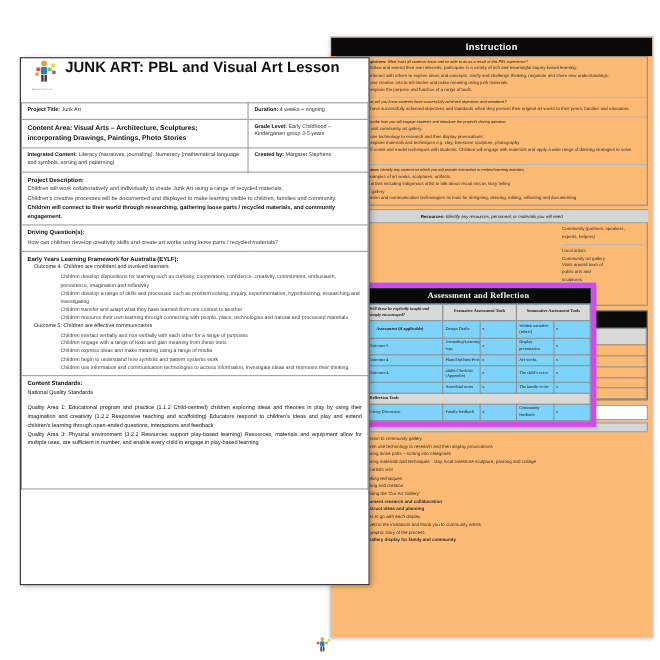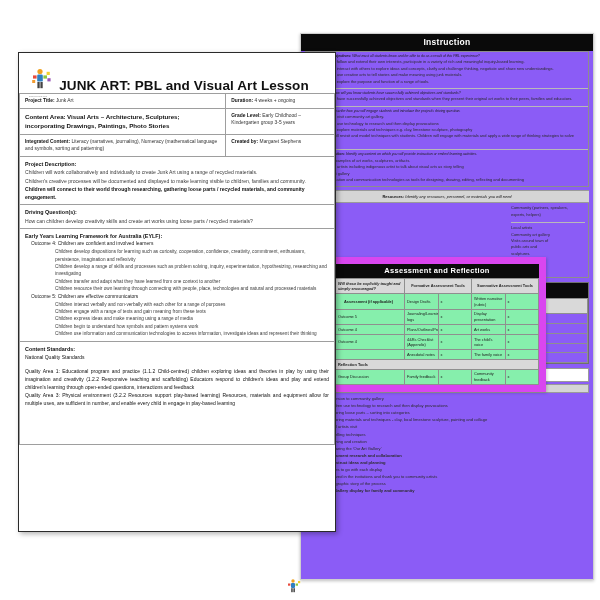--- a/index.html
+++ b/index.html
@@ -7,21 +7,21 @@
     width:600px;height:600px;overflow:hidden;
     background:#ffffff;
     font-family:"Liberation Sans", sans-serif;
     position:relative;
   }
   .stage{position:absolute;inset:0;width:600px;height:600px;}
 
   
   .page-back{
     position:absolute;left:300px;top:33px;width:292px;height:545px;
-    background:#8b5cf6;
+    background:#fdba74;
     border:1px solid #cfcfcf;
     box-shadow:0 1px 3px rgba(0,0,0,.25);
     overflow:hidden;
     z-index:1;
   }
   .band-black{
     background:#0a0a0a;color:#ffffff;text-align:center;
     font-weight:bold;letter-spacing:.3px;
   }
   .band-grey{
@@ -60,21 +60,21 @@
   .tl-li{font-size:4.1px;line-height:7.1px;color:#2b2b2b;}
   .tl-li.b{font-weight:bold;}
 
   
   .page-front{
     position:absolute;left:18px;top:52px;width:316px;height:478px;
     background:#ffffff;border:1px solid #2a2a2a;
     box-shadow:2px 2px 5px rgba(0,0,0,.30);
     overflow:hidden;z-index:3;
   }
-  .doc-head{display:flex;align-items:flex-end;height:40px;padding:0 6px;}
+  .doc-head{display:flex;align-items:flex-start;height:40px;padding:0 6px;}
   .logo{width:24px;height:26px;position:relative;flex:0 0 auto;margin-left:6px;}
   .logo svg{display:block;}
   .logo-cap{position:absolute;left:-2px;bottom:-4px;font-size:2.2px;color:#8c8c8c;letter-spacing:.1px;}
   .doc-title{
     flex:1;text-align:center;font-size:13.5px;font-weight:bold;color:#111;
     letter-spacing:.1px;padding-right:16px;
   }
   .po-band{background:#0a0a0a;color:#fff;text-align:center;font-weight:bold;font-size:10px;line-height:17px;}
   table.po{border-collapse:collapse;width:100%;table-layout:fixed;}
   table.po td{
@@ -217,21 +217,21 @@
       <div class="tl-li">Week 4: Preparing the 'Our Art Gallery'</div>
       <div class="tl-li b">Children document research and collaboration</div>
       <div class="tl-li b">Children construct ideas and planning</div>
       <div class="tl-li">Write narratives to go with each display</div>
       <div class="tl-li">Children involved in the invitations and thank you to community artists</div>
       <div class="tl-li">Include photographic story of the process</div>
       <div class="tl-li b">Week 4: Art Gallery display for family and community</div>
     </div>
   </div>
 
-  <div style="position:absolute;left:328px;top:257px;width:204px;z-index:2;background:#86efac;border:7px solid #d946ef;box-shadow:1px 1px 3px rgba(0,0,0,.2);">
+  <div style="position:absolute;left:328px;top:257px;width:204px;z-index:2;background:#7dd3fc;border:5px solid #d946ef;box-shadow:1px 1px 3px rgba(0,0,0,.2);font-family:Liberation Serif, serif;">
     <div class="band-black ar-title">Assessment and Reflection</div>
     <table class="grid">
       <tbody>
           <tr>
         <th class="th-l" style="width:64px">Will these be explicitly taught and simply encouraged?</th>
         <th colspan="2">Formative Assessment Tools</th>
         <th colspan="2">Summative Assessment Tools</th>
       </tr>
       <tr>
         <td class="indent-b">Assessment (if applicable)</td>

